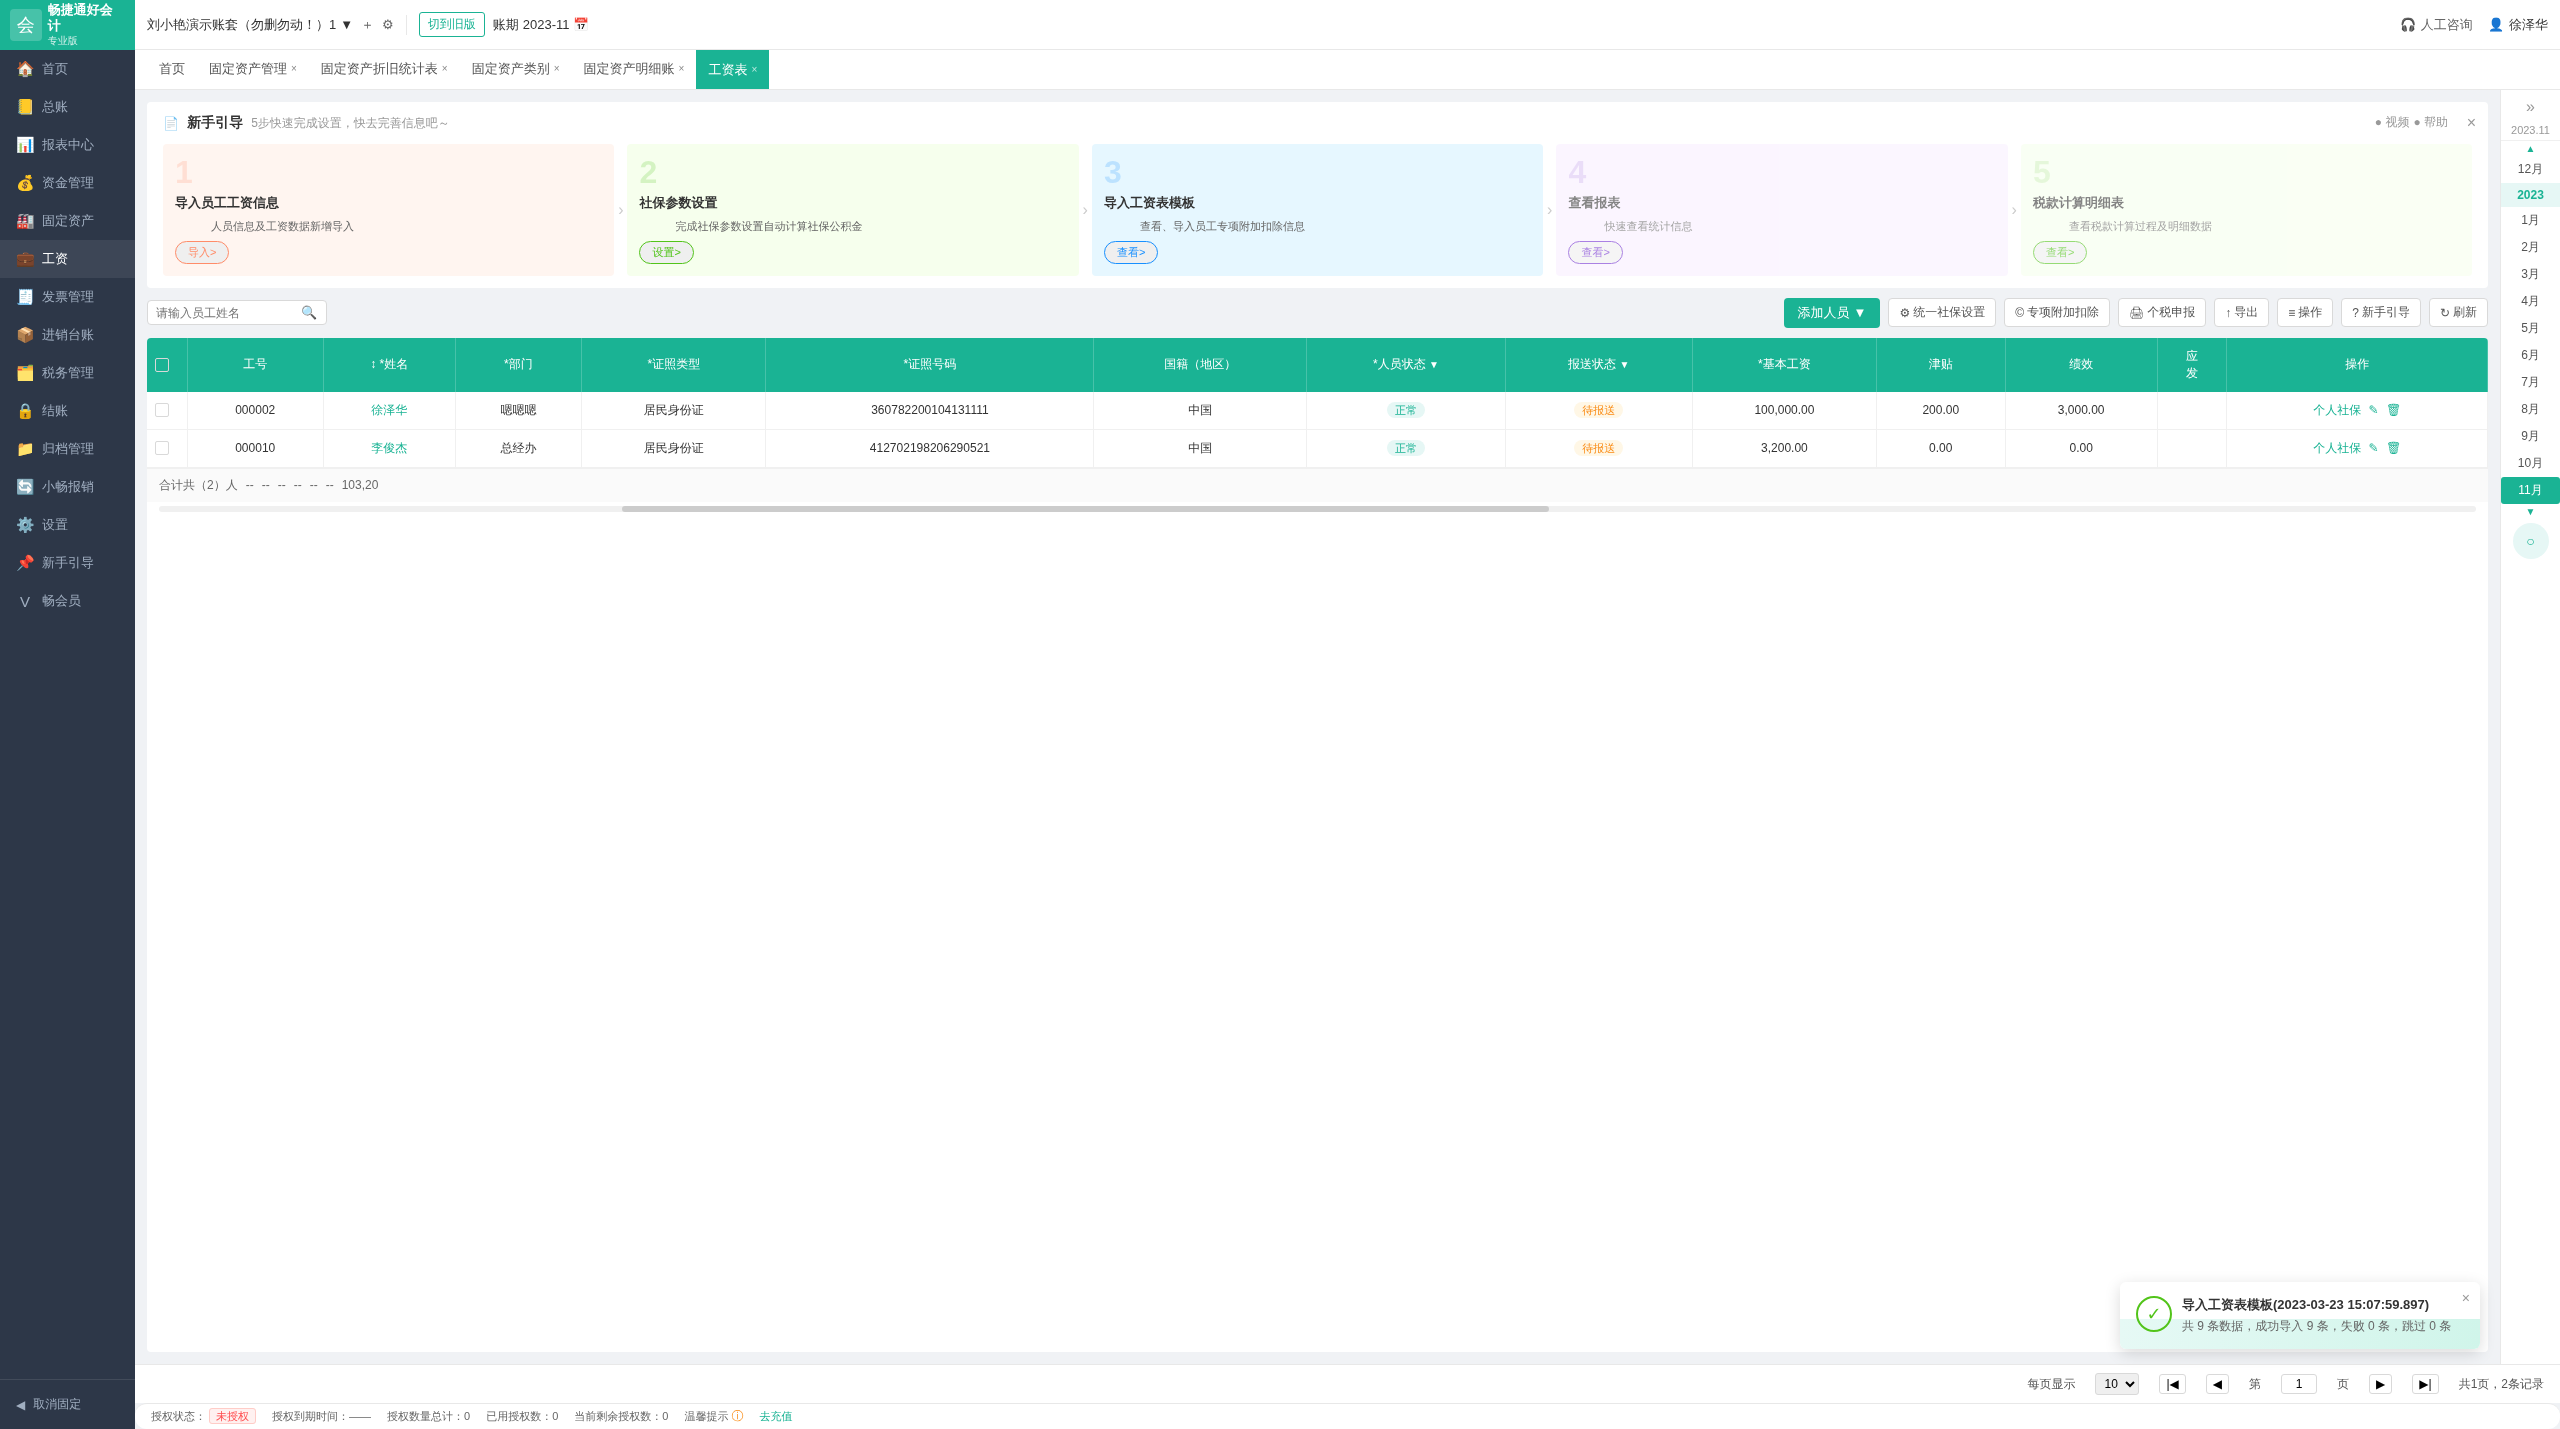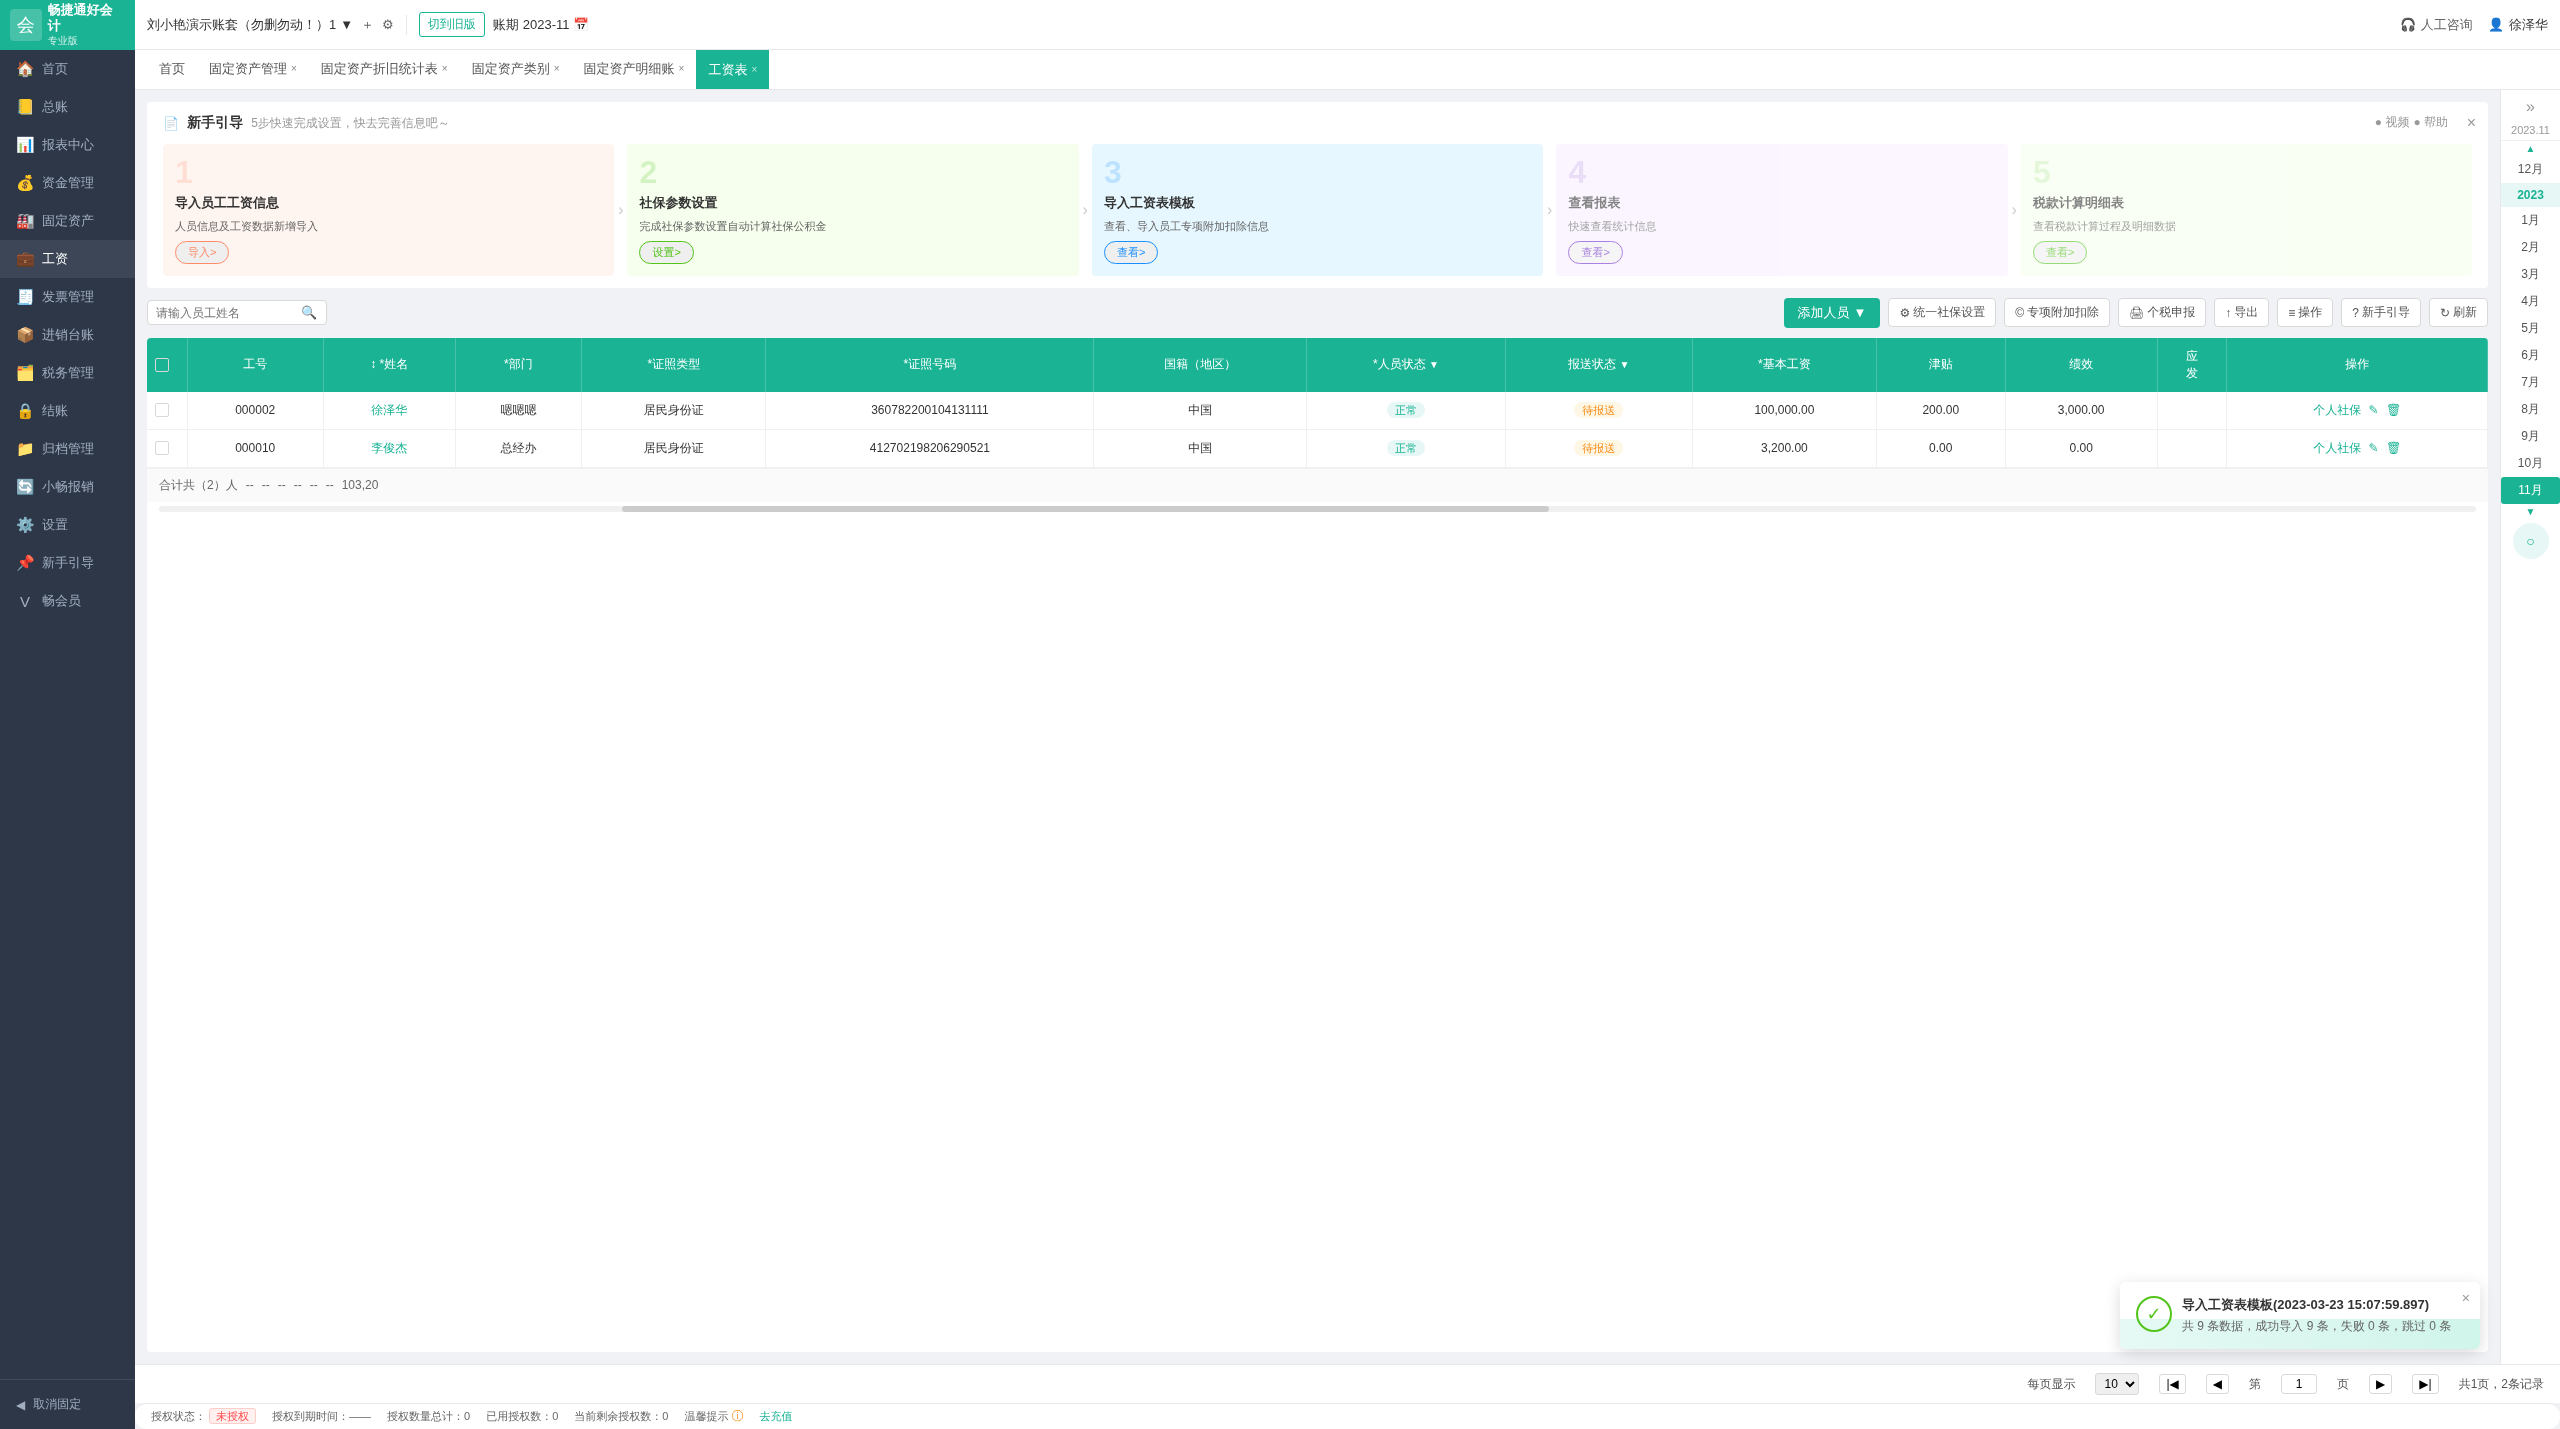--- a/index.html
+++ b/index.html
@@ -235,20 +235,21 @@
     }
     .guide-step-title {
       font-size: 13px;
       font-weight: bold;
       color: #333;
     }
     .guide-step-desc {
       font-size: 11px;
       color: #666;
       line-height: 1.5;
+      margin-left: 36px;
     }
     .guide-step-btn {
       display: inline-block;
       padding: 3px 12px;
       border-radius: 12px;
       border: 1px solid;
       font-size: 11px;
       cursor: pointer;
       width: fit-content;
       margin-top: auto;

